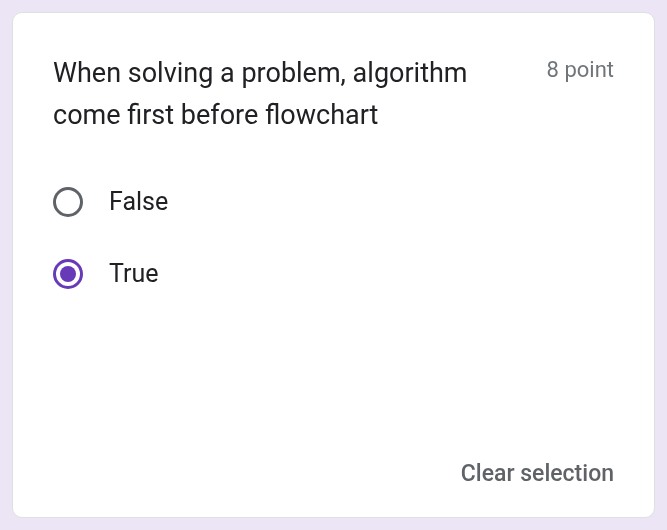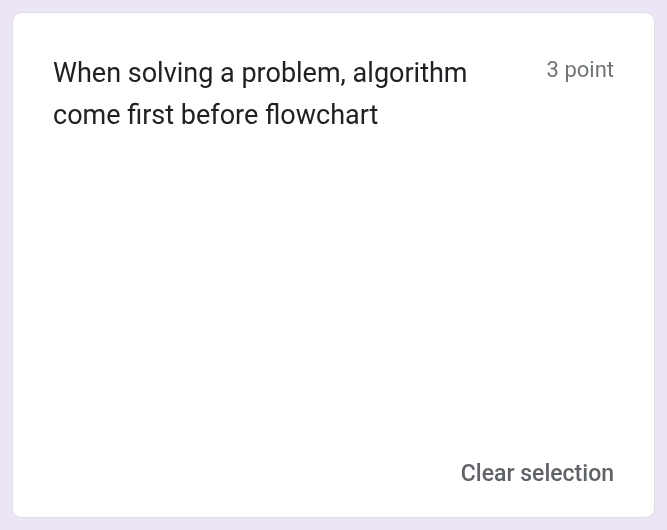--- a/index.html
+++ b/index.html
@@ -98,18 +98,28 @@
       font-weight: 500;
       margin-left: 33px;
     }
   </style>
 </head>
 <body>
 
 <div class="card">
   <div class="header">
     <div class="question-text">When solving a problem, algorithm come first before flowchart</div>
-    <div class="points">3 point</div>
+    <div class="points">8 point</div>
+  </div>
+  <div class="options">
+    <div class="option">
+      <div class="radio radio-unselected"></div>
+      <span class="option-label">False</span>
+    </div>
+    <div class="option">
+      <div class="radio radio-selected"></div>
+      <span class="option-label">True</span>
+    </div>
   </div>
   <div class="footer">
     <button class="clear-btn">Clear selection</button>
   </div>
 </div>
 
 </body></html>

